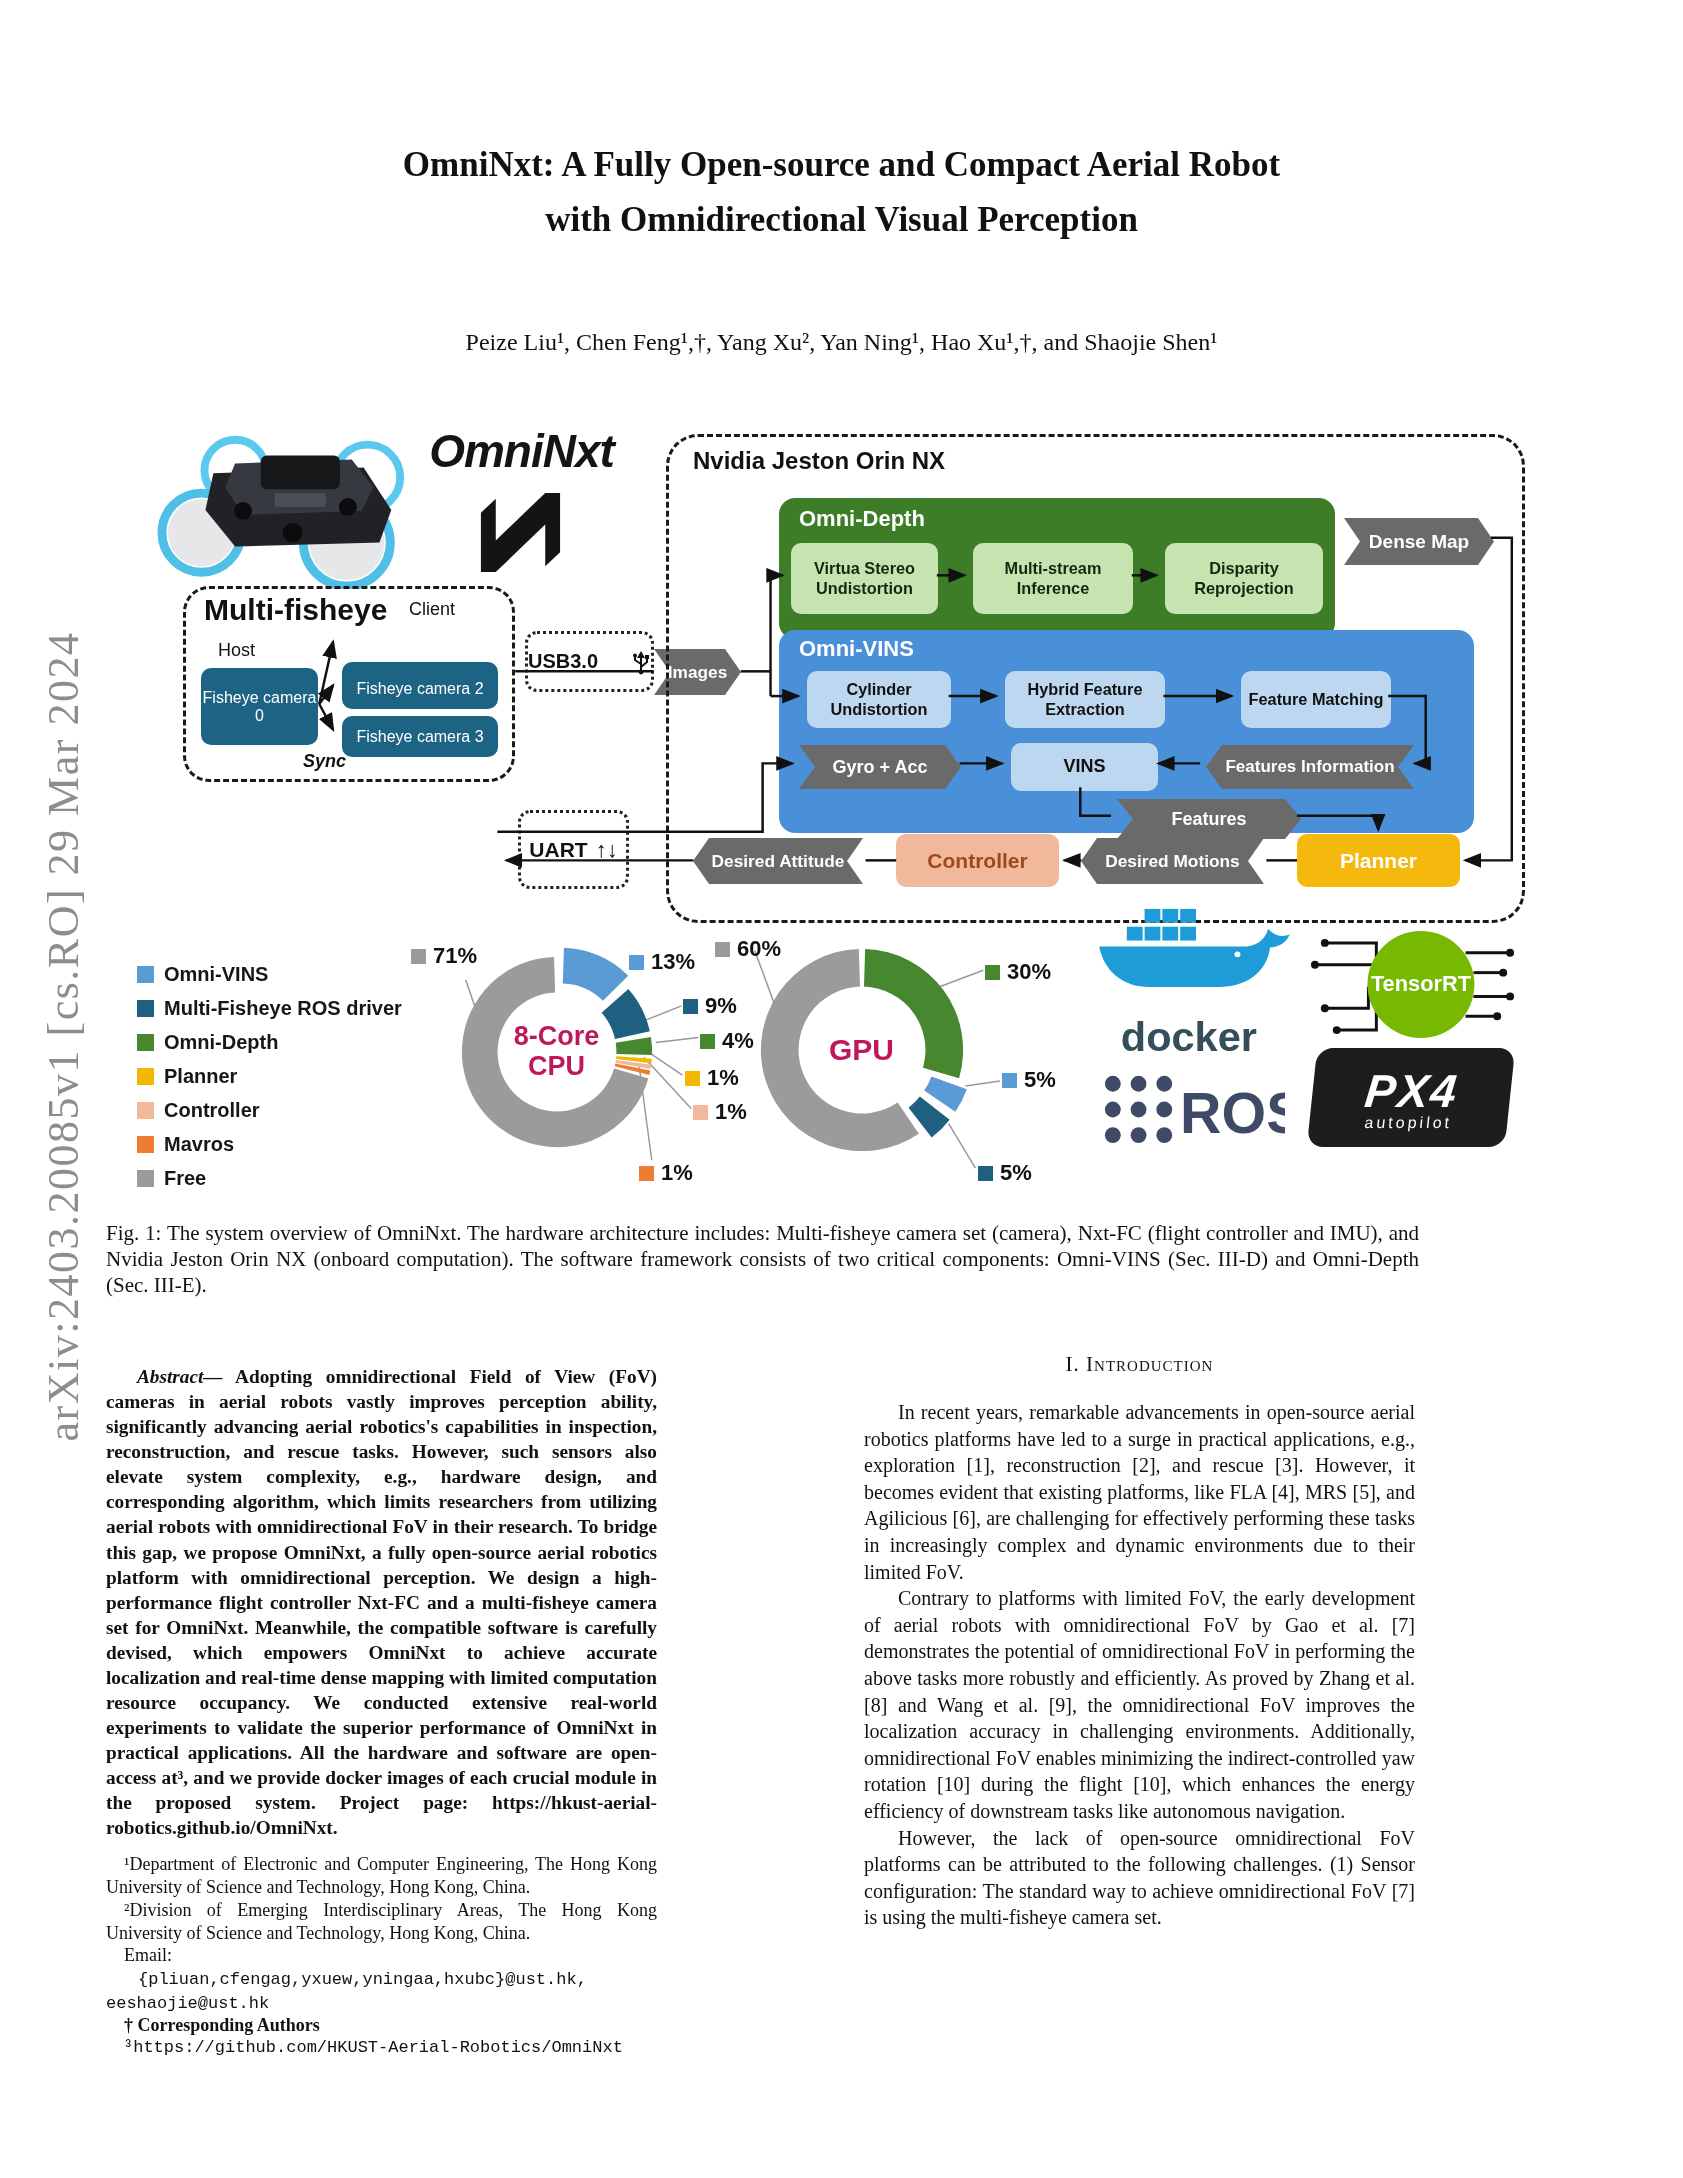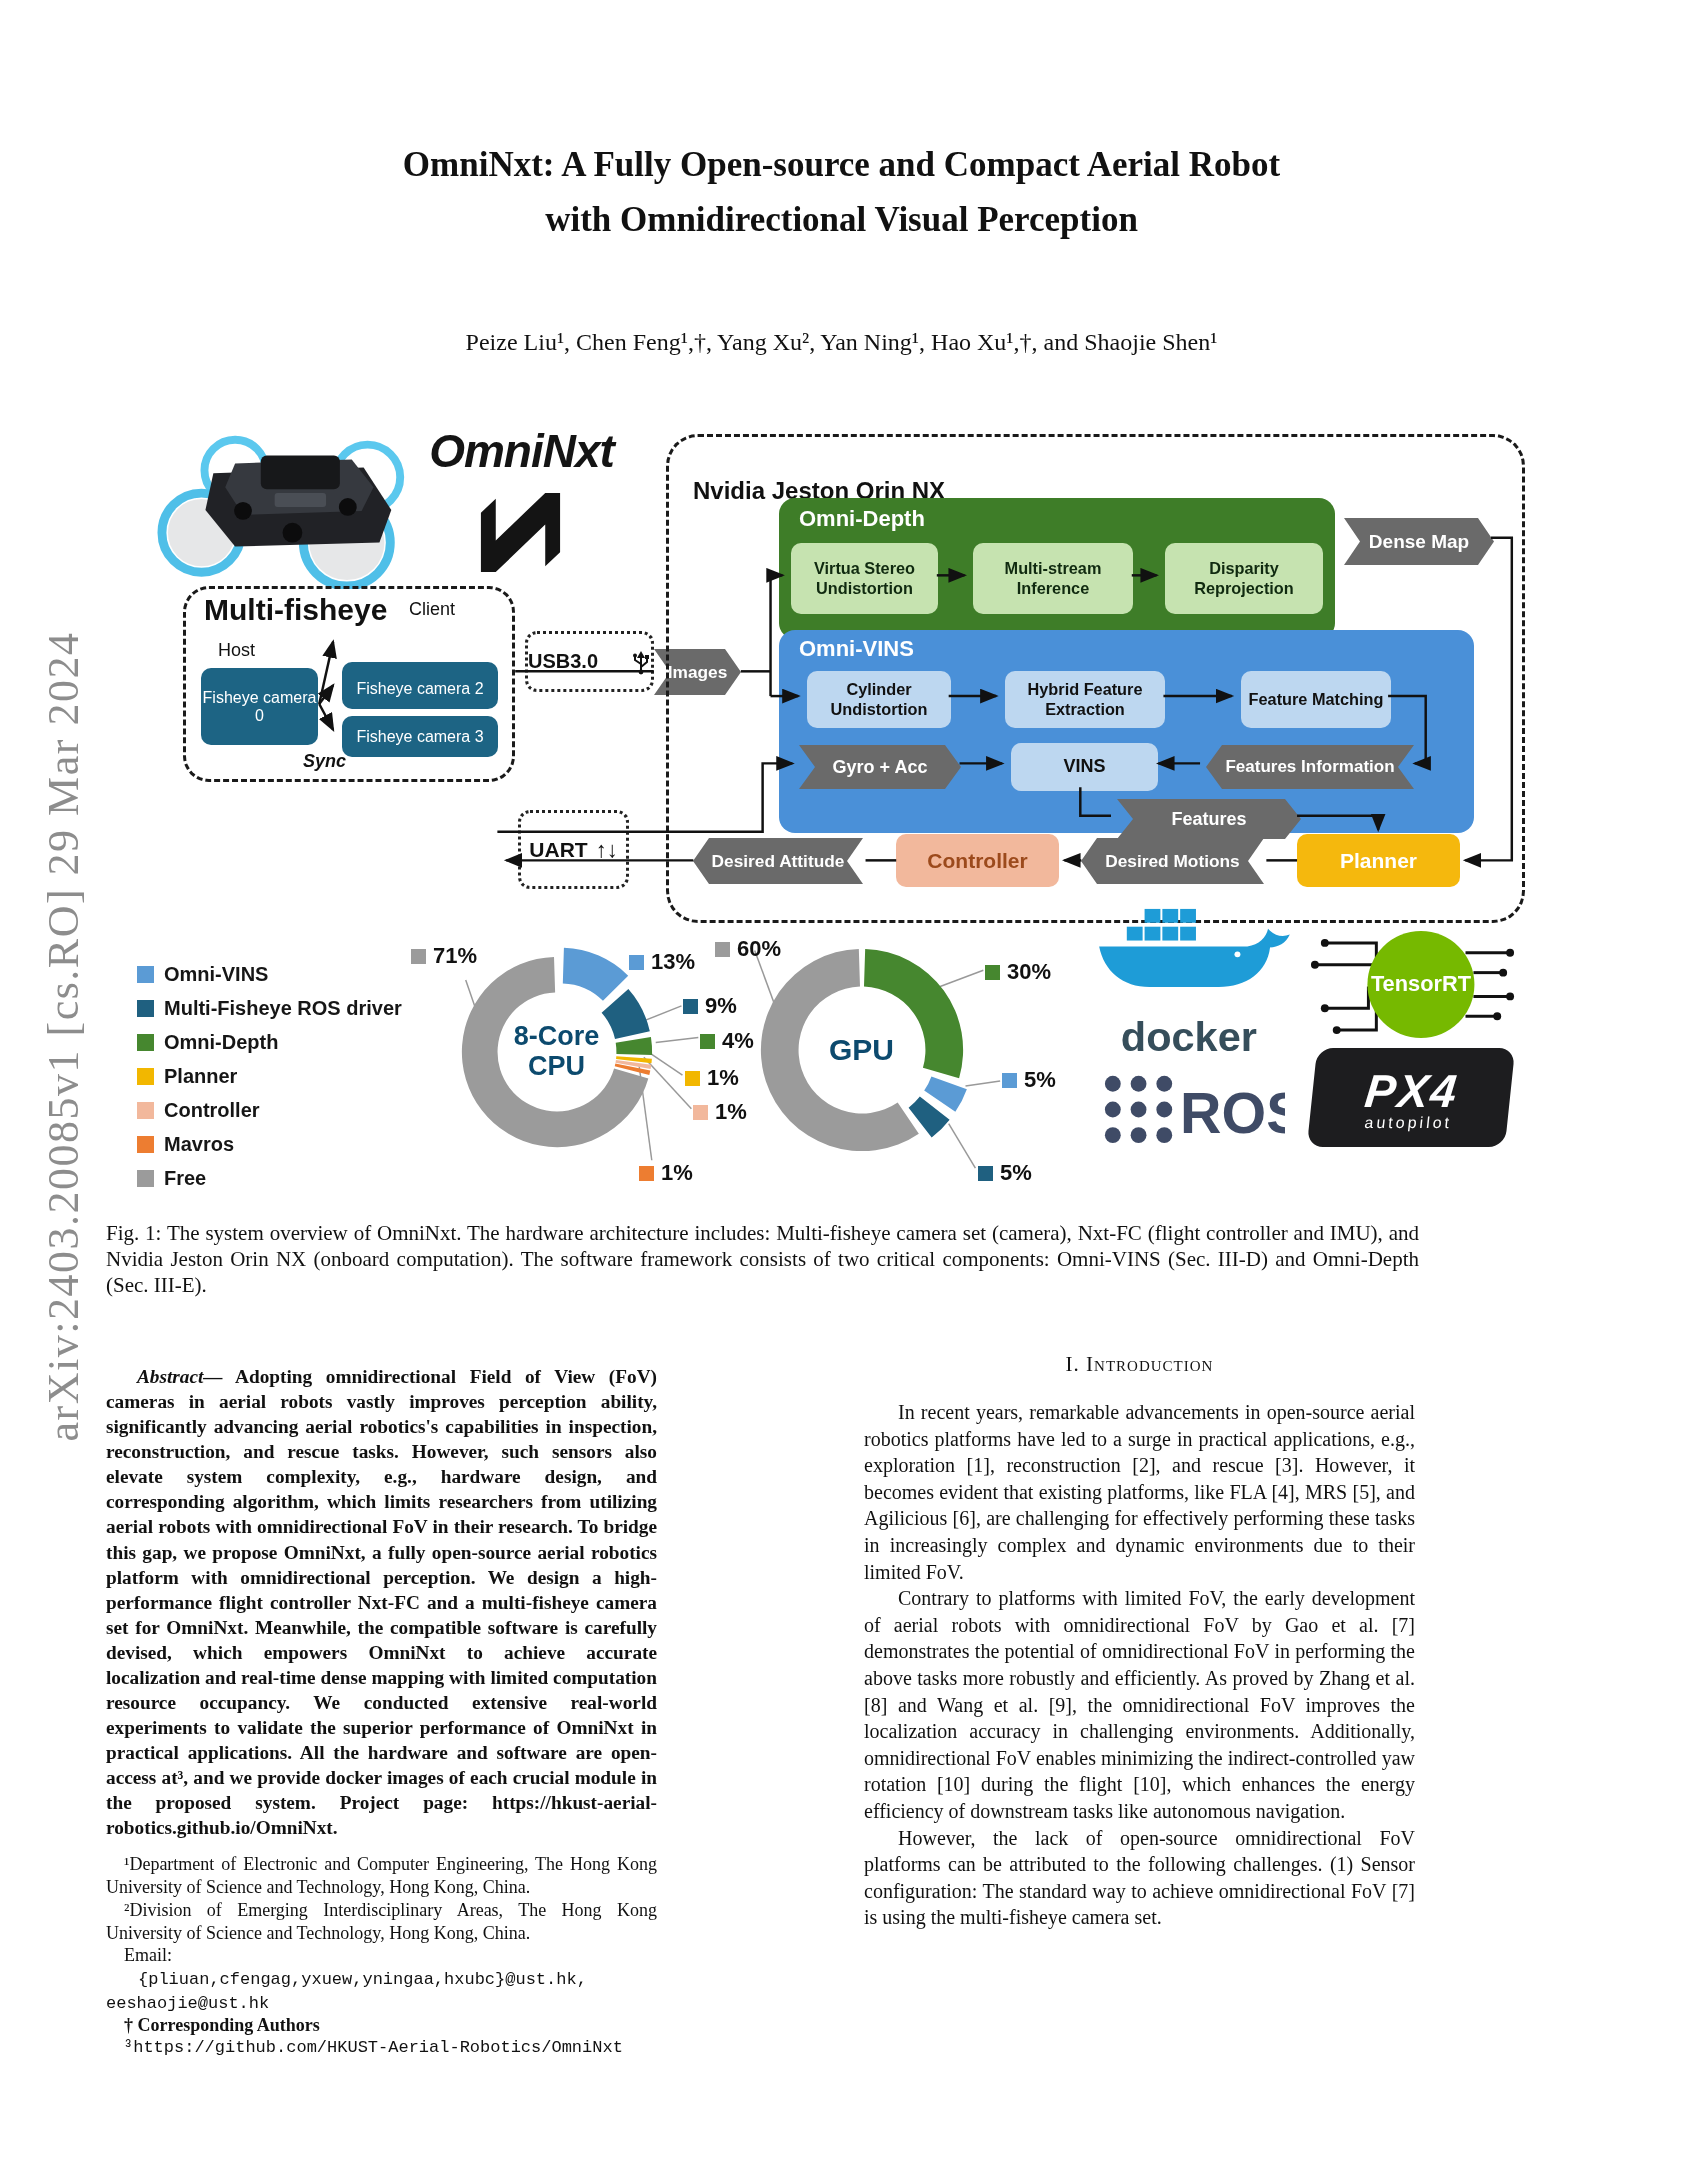--- a/index.html
+++ b/index.html
@@ -30,21 +30,21 @@
   .ribr{clip-path:polygon(0% 0%,calc(100% - 16px) 0%,100% 50%,calc(100% - 16px) 100%,0% 100%,16px 50%);}
   .ribl{clip-path:polygon(16px 0%,100% 0%,calc(100% - 16px) 50%,100% 100%,16px 100%,0% 50%);}
   .figlabel{font-family:"Liberation Sans",sans-serif;font-weight:bold;color:#111;}
   .donut-label{position:absolute;display:flex;align-items:center;gap:7px;font-family:"Liberation Sans",sans-serif;
         font-weight:bold;font-size:22px;color:#111;}
   .donut-label .sw{width:15px;height:15px;display:inline-block;}
   .legend-row{display:flex;align-items:center;gap:10px;height:34px;font-family:"Liberation Sans",sans-serif;
         font-weight:bold;font-size:20px;color:#161616;}
   .legend-row .sw{width:17px;height:17px;display:inline-block;}
   .center-label{position:absolute;display:flex;align-items:center;justify-content:center;text-align:center;
-        color:#0c4a6e;font-weight:bold;font-family:"Liberation Sans",sans-serif;}
+        color:#be185d;font-weight:bold;font-family:"Liberation Sans",sans-serif;}
   
   .caption{left:106px;top:1220px;width:1313px;font-size:21px;line-height:1.24;text-align:justify;}
   .abstract{left:106px;top:1364px;width:551px;font-size:19.3px;line-height:1.30;text-align:justify;
         font-weight:bold;text-indent:1.6em;}
   .abstract .lead{font-style:italic;}
   .footnotes{left:106px;top:1853px;width:551px;font-size:18px;line-height:1.27;text-align:justify;}
   .footnotes p{margin:0;text-indent:1em;}
   .mono{font-family:"Liberation Mono",monospace;font-size:17px;margin-left:32px;}
   .rightcol{left:864px;top:1352px;width:551px;}
   .sec-heading{text-align:center;font-size:21px;font-variant:small-caps;letter-spacing:1px;margin-bottom:22px;}
@@ -107,21 +107,21 @@
       <circle cx="4" cy="6.5" r="2" fill="#111"></circle>
       <path d="M10,18 L16,13 V10" stroke="#111" stroke-width="2" fill="none"></path>
       <rect x="14" y="6" width="4" height="4" fill="#111"></rect>
       <circle cx="10" cy="23" r="2.4" fill="#111"></circle>
     </svg>
   </div>
 
   <div class="abs ribr" style="left:525px;top:233px;width:87px;height:46px;">Images</div>
 
   <div class="abs dashedbox" style="left:537px;top:18px;width:859px;height:489px;border-radius:32px;">
-    <div class="abs figlabel" style="left:24px;top:10px;font-size:24px;margin-top:30px;">Nvidia Jeston Orin NX</div>
+    <div class="abs figlabel" style="left:24px;top:10px;font-size:24px;">Nvidia Jeston Orin NX</div>
 
     <div class="abs greenbox" style="left:110px;top:61px;width:556px;height:141px;">
       <div class="boxtitle" style="left:20px;top:8px;">Omni-Depth</div>
       <div class="abs lgreen" style="left:12px;top:45px;width:147px;height:71px;">Virtua Stereo Undistortion</div>
       <div class="abs lgreen" style="left:194px;top:45px;width:160px;height:71px;">Multi-stream Inference</div>
       <div class="abs lgreen" style="left:386px;top:45px;width:158px;height:71px;">Disparity Reprojection</div>
     </div>
 
     <div class="abs ribr" style="left:675px;top:81px;width:150px;height:47px;font-size:19px;">Dense Map</div>
 

